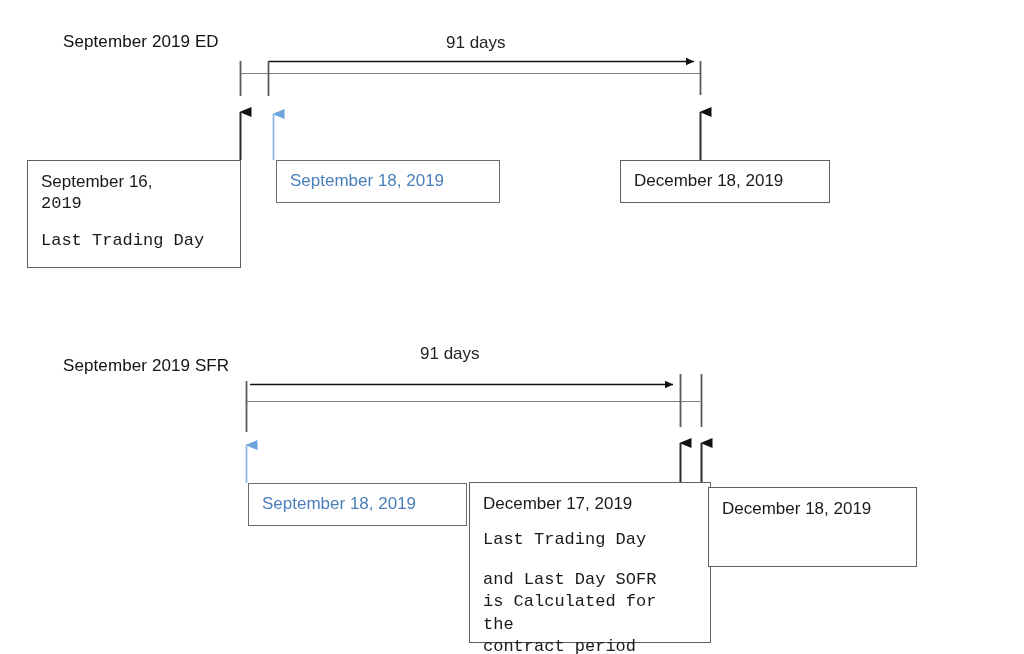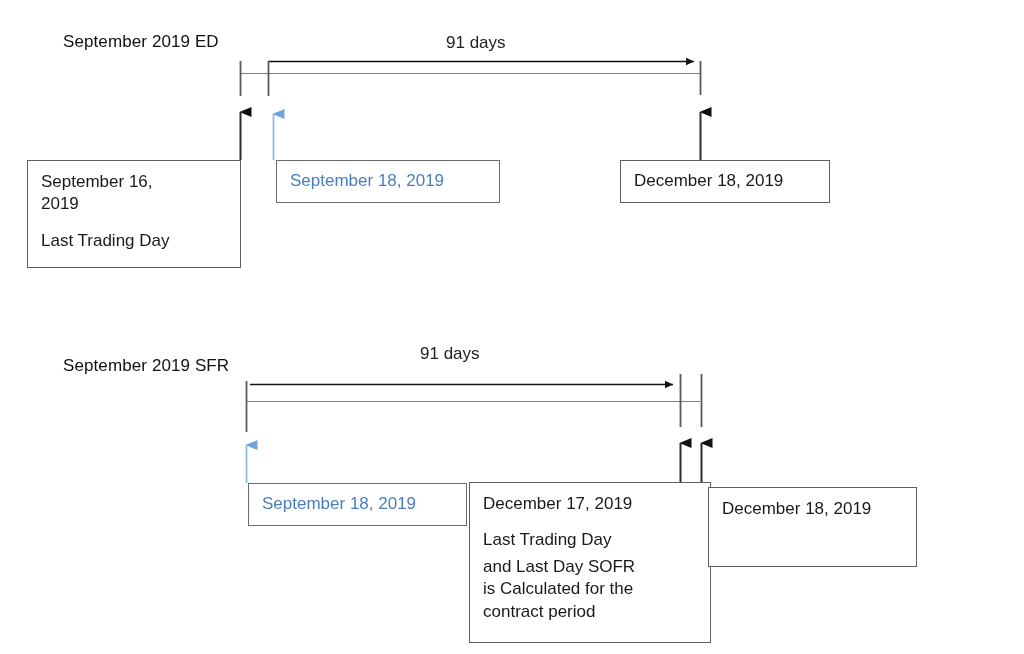--- a/index.html
+++ b/index.html
@@ -60,20 +60,21 @@
   }
   .box.blue {
     color: #4a7ebb;
     border-color: #6b6b6b;
   }
   .box p {
     margin: 0;
   }
   .box p + p {
     margin-top: 14px;
+    font-family: Liberation Mono, monospace;
   }
   .box-inline {
     display: flex;
     align-items: center;
   }
 </style>
 </head>
 <body>
 
 <div id="canvas">
@@ -153,21 +154,21 @@
 
     <div class="daylabel" style="left:420px; top:344px;">91 days</div>
 
     <div class="box blue box-inline" style="left:248px; top:483px; width:219px; height:43px;">
       <p>September 18, 2019</p>
     </div>
 
     <div class="box" style="left:469px; top:482px; width:242px; height:161px;">
       <p>December 17, 2019</p>
       <p>Last Trading Day</p>
-      <p style="margin-top:4px">and Last Day SOFR</p>
+      <p style="margin-top:17px">and Last Day SOFR</p>
       <p style="margin-top:0">is Calculated for the</p>
       <p style="margin-top:0">contract period</p>
     </div>
 
     <div class="box" style="left:708px; top:487px; width:209px; height:80px;">
       <p>December 18, 2019</p>
     </div>
   </div>
 
 </div>

